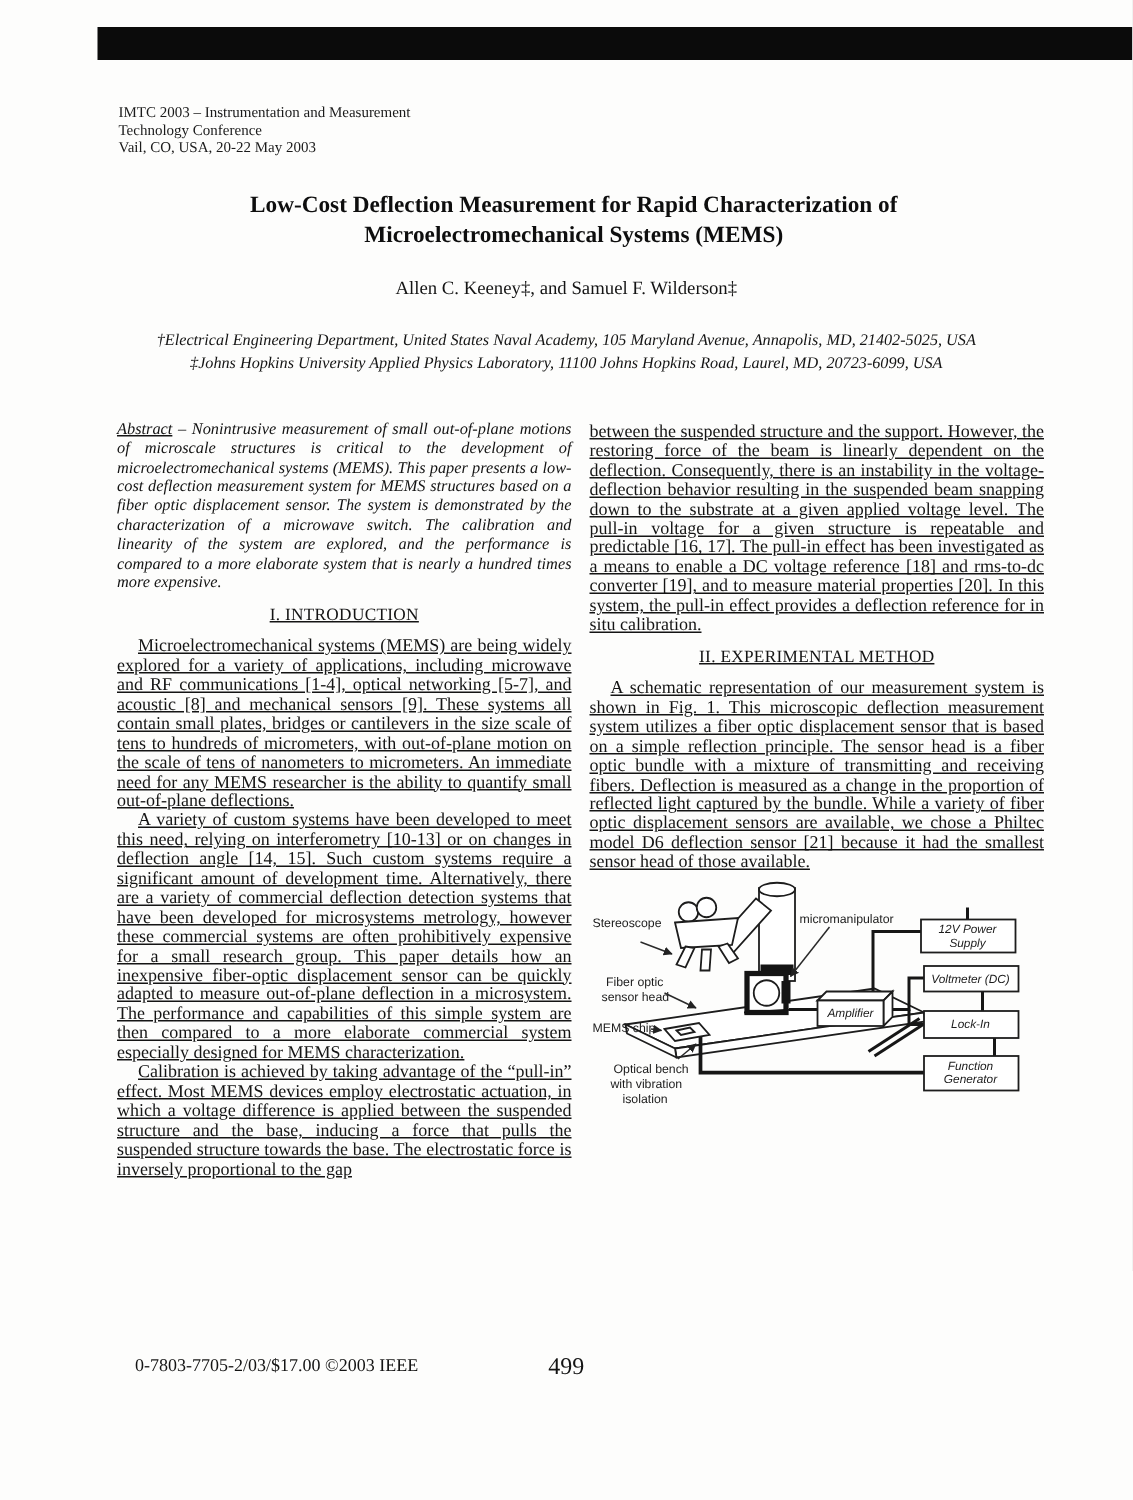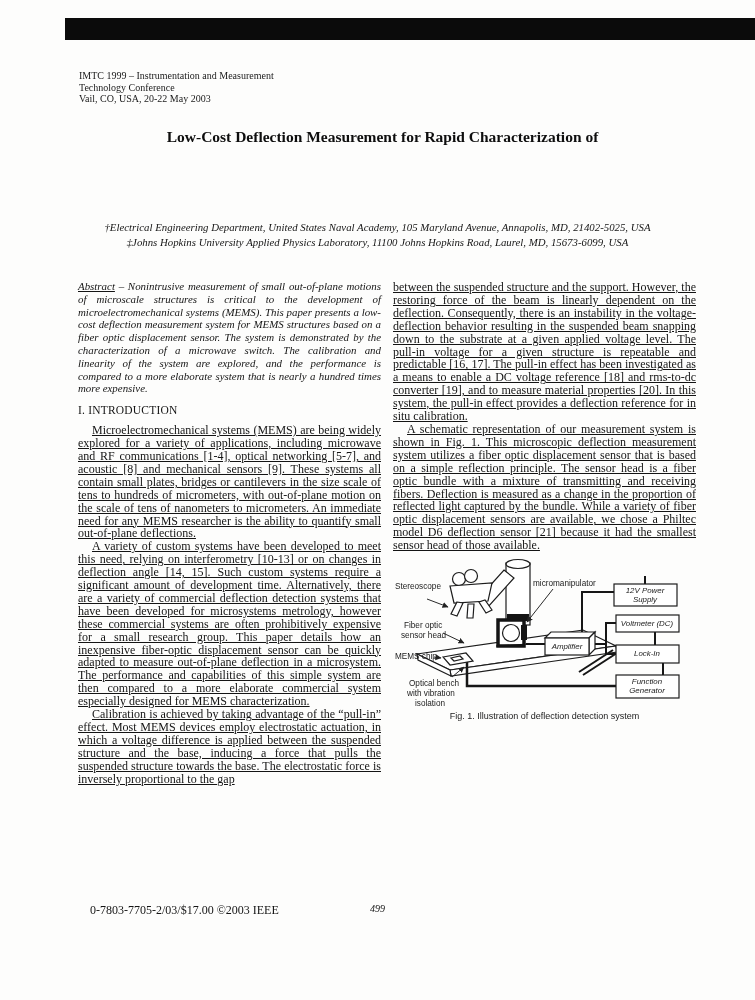--- a/index.html
+++ b/index.html
@@ -13,68 +13,71 @@
   .title{position:absolute;left:0;right:0;top:127px;text-align:center;font-weight:bold;font-size:15.5px;line-height:20px;color:#0e0e0e;padding-left:10px;}
   .authors{position:absolute;left:0;right:0;top:185px;text-align:center;font-size:12.5px;line-height:15.5px;}
   .affils{position:absolute;left:0;right:0;top:220px;text-align:center;font-size:10.8px;line-height:15px;font-style:italic;}
   .col{position:absolute;width:303px;text-align:justify;}
   .col-left{left:78px;top:280px;}
   .col-right{left:393px;top:281px;}
   p.body{margin:0;font-size:12px;line-height:12.9px;text-indent:14px;text-decoration:underline;}
   p.noindent{text-indent:0;}
   .abstract{margin:0;font-size:10.9px;line-height:12.8px;font-weight:normal;font-style:italic;text-align:justify;}
   .abs-label{text-decoration:underline;}
-  h3.sec{margin:9px 0 8px 0;text-align:left;font-size:11.5px;font-weight:normal;letter-spacing:.2px;}
+  h3.sec{margin:9px 0 8px 0;text-align:center;font-size:11.5px;font-weight:normal;letter-spacing:.2px;text-decoration:underline;}
   .figure{margin-top:6px;}
   .figure svg{display:block;}
   .figcap{text-align:center;font-family:"Liberation Sans", sans-serif;font-size:9px;color:#1b1b1b;margin-top:1px;}
   .foot-left{position:absolute;left:90px;top:903px;font-size:12px;}
-  .foot-page{position:absolute;left:0;right:0;top:903px;text-align:center;font-size:10px;font-style:italic;}
+  .foot-page{position:absolute;left:0;right:0;top:903px;text-align:center;font-size:16px;}
   
   .lbl{font-family:"Liberation Sans", sans-serif;font-size:8.2px;fill:#1b1b1b;}
   .boxlbl{font-family:"Liberation Sans", sans-serif;font-size:7.9px;font-style:italic;fill:#1b1b1b;text-anchor:middle;}
   .shape{fill:#ffffff;stroke:#1d1d1d;stroke-width:1.2;}
   .wire{fill:none;stroke:#161616;stroke-width:2;}
   .callout{fill:none;stroke:#2a2a2a;stroke-width:1;}
 </style>
 </head>
 <body>
 
 <div class="page">
 
   <div class="scan-bar"></div>
 
   <div class="conf-header">
-    <div>IMTC 1999 – Instrumentation and Measurement</div>
+    <div>IMTC 2003 – Instrumentation and Measurement</div>
     <div>Technology Conference</div>
     <div>Vail, CO, USA, 20-22 May 2003</div>
   </div>
 
   <div class="title">
     <div>Low-Cost Deflection Measurement for Rapid Characterization of</div>
+    <div>Microelectromechanical Systems (MEMS)</div>
   </div>
 
   <div class="authors">
+    <div>Allen C. Keeney‡, and Samuel F. Wilderson‡</div>
   </div>
 
   <div class="affils">
     <div>†Electrical Engineering Department, United States Naval Academy, 105 Maryland Avenue, Annapolis, MD, 21402-5025, USA</div>
-    <div>‡Johns Hopkins University Applied Physics Laboratory, 11100 Johns Hopkins Road, Laurel, MD, 15673-6099, USA</div>
+    <div>‡Johns Hopkins University Applied Physics Laboratory, 11100 Johns Hopkins Road, Laurel, MD, 20723-6099, USA</div>
   </div>
 
   <div class="col col-left">
     <p class="abstract"><span class="abs-label">Abstract</span> <span>– Nonintrusive measurement of small out-of-plane motions of microscale structures is critical to the development of microelectromechanical systems (MEMS). This paper presents a low-cost deflection measurement system for MEMS structures based on a fiber optic displacement sensor. The system is demonstrated by the characterization of a microwave switch.  The calibration and linearity of the system are explored, and the performance is compared to a more elaborate system that is nearly a hundred times more expensive.</span></p>
     <h3 class="sec">I. INTRODUCTION</h3>
     <p class="body">Microelectromechanical systems (MEMS) are being widely explored for a variety of applications, including microwave and RF communications [1-4], optical networking [5-7], and acoustic [8] and mechanical sensors [9].  These systems all contain small plates, bridges or cantilevers in the size scale of tens to hundreds of micrometers, with out-of-plane motion on the scale of tens of nanometers to micrometers.  An immediate need for any MEMS researcher is the ability to quantify small out-of-plane deflections.</p>
     <p class="body">A variety of custom systems have been developed to meet this need, relying on interferometry [10-13] or on changes in deflection angle [14, 15]. Such custom systems require a significant amount of development time. Alternatively, there are a variety of commercial deflection detection systems that have been developed for microsystems metrology, however these commercial systems are often prohibitively expensive for a small research group. This paper details how an inexpensive fiber-optic displacement sensor can be quickly adapted to measure out-of-plane deflection in a microsystem.  The performance and capabilities of this simple system are then compared to a more elaborate commercial system especially designed for MEMS characterization.</p>
     <p class="body">Calibration is achieved by taking advantage of the “pull-in” effect. Most MEMS devices employ electrostatic actuation, in which a voltage difference is applied between the suspended structure and the base, inducing a force that pulls the suspended structure towards the base.  The electrostatic force is inversely proportional to the gap</p>
   </div>
 
   <div class="col col-right">
     <p class="body noindent">between the suspended structure and the support. However, the restoring force of the beam is linearly dependent on the deflection.  Consequently, there is an instability in the voltage-deflection behavior resulting in the suspended beam snapping down to the substrate at a given applied voltage level.  The pull-in voltage for a given structure is repeatable and predictable [16, 17].  The pull-in effect has been investigated as a means to enable a DC voltage reference [18] and rms-to-dc converter [19], and to measure material properties [20]. In this system, the pull-in effect provides a deflection reference for in situ calibration.</p>
+    <h3 class="sec">II. EXPERIMENTAL METHOD</h3>
     <p class="body">A schematic representation of our measurement system is shown in Fig. 1.  This microscopic deflection measurement system utilizes a fiber optic displacement sensor that is based on a simple reflection principle.  The sensor head is a fiber optic bundle with a mixture of transmitting and receiving fibers.  Deflection is measured as a change in the proportion of reflected light captured by the bundle.  While a variety of fiber optic displacement sensors are available, we chose a Philtec model D6 deflection sensor [21] because it had the smallest sensor head of those available.</p>
 
     <div class="figure">
       <svg width="303" height="152" viewBox="0 0 303 152">
         <defs>
           <marker id="ah" markerWidth="7" markerHeight="7" refX="5.5" refY="3" orient="auto">
             <path d="M0,0 L6,3 L0,6 z" fill="#222"></path>
           </marker>
         </defs>
 
@@ -165,20 +168,19 @@
 
           <text class="lbl" x="2" y="101">MEMS chip</text>
           <line class="callout" x1="41" y1="99" x2="48" y2="100" marker-end="url(#ah)"></line>
 
           <text class="lbl" x="16" y="128">Optical bench</text>
           <text class="lbl" x="14" y="138">with vibration</text>
           <text class="lbl" x="22" y="148">isolation</text>
           <line class="callout" x1="59" y1="119" x2="71" y2="109" marker-end="url(#ah)"></line>
         </g>
       </svg>
-      <div class="figcap">Fig. 1.  Illustration of deflection detection system</div>
     </div>
   </div>
 
   <div class="foot-left">0-7803-7705-2/03/$17.00 ©2003 IEEE</div>
   <div class="foot-page">499</div>
 
 </div>
 
 </body></html>

